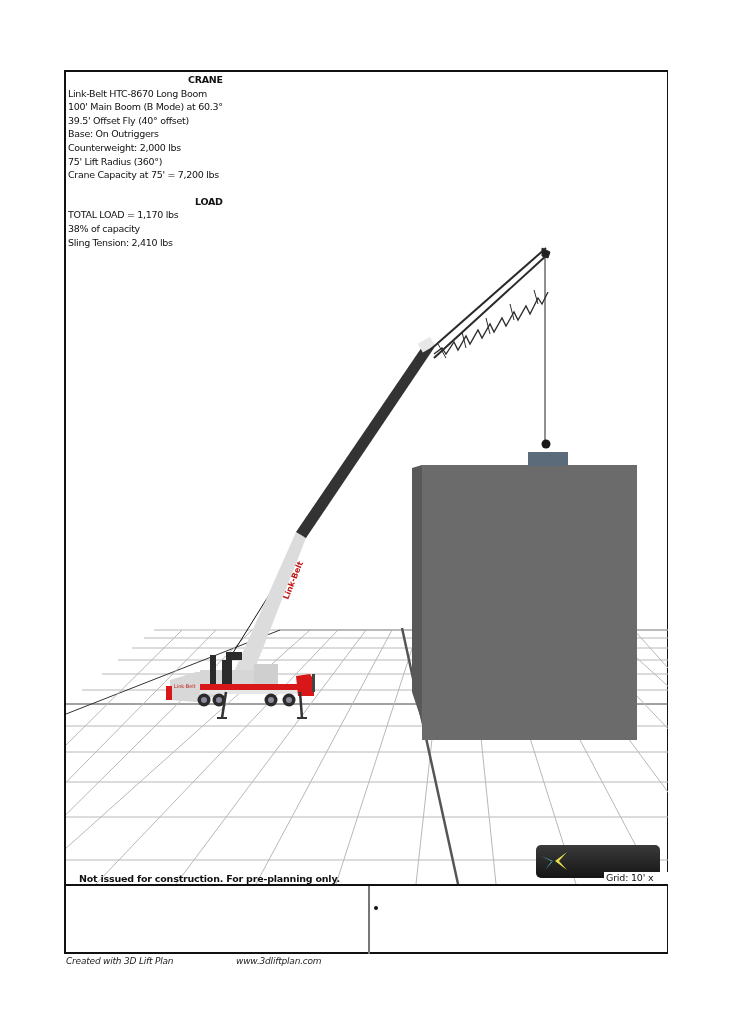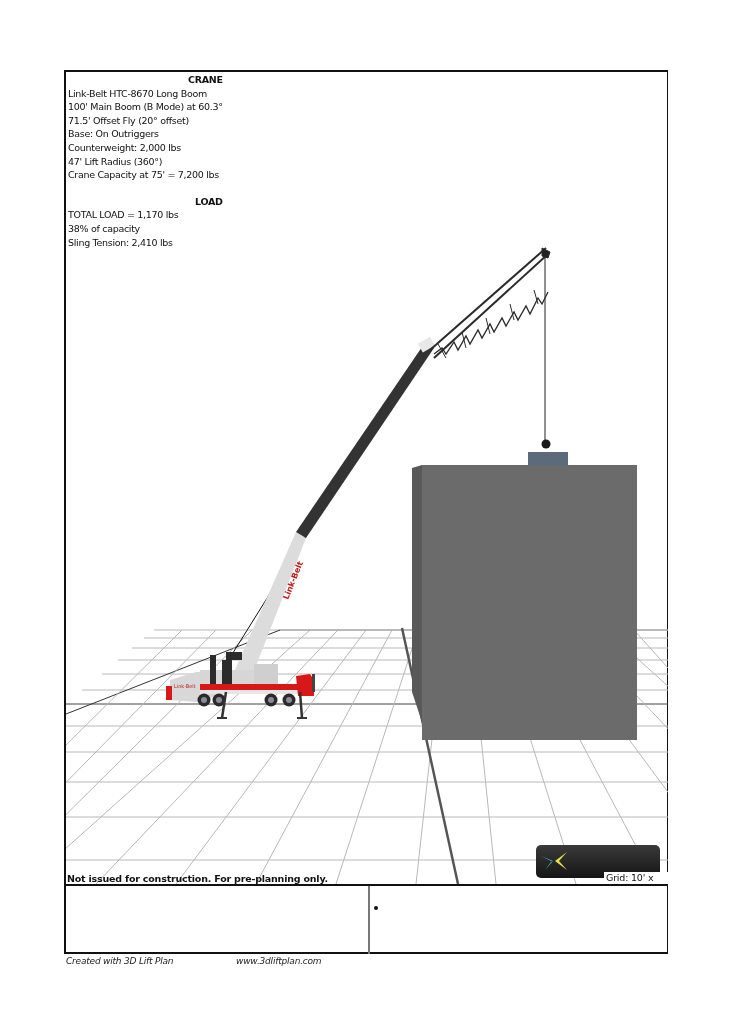--- a/index.html
+++ b/index.html
@@ -6,21 +6,21 @@
     body { width: 734px; height: 1024px; position: relative; overflow: hidden;
            font-family: "DejaVu Sans", sans-serif; }
     .sheet { position: absolute; left: 64px; top: 70px; width: 604px; height: 884px;
              border: 2px solid #111; border-right-width: 1px; box-sizing: border-box; background: #fff; }
     .viewport { position: absolute; left: 0; top: 0; width: 602px; height: 812px; overflow: hidden; }
     .viewport svg { position: absolute; left: 0; top: 0; }
     .info { position: absolute; left: 2px; top: 1px; font-size: 9.5px; line-height: 13.6px; color: #111;
             font-family: "DejaVu Sans", sans-serif; letter-spacing: -0.3px; }
     .info .hdr { font-weight: bold; text-align: right; }
     .info .gap { height: 13px; }
-    .disclaimer { position: absolute; left: 1px; top: 801px; font-size: 9.5px; font-weight: bold;
+    .disclaimer { position: absolute; left: 13px; top: 801px; font-size: 9.5px; font-weight: bold;
                   color: #111; letter-spacing: -0.2px; }
     .cortona { position: absolute; left: 470px; top: 773px; width: 124px; height: 33px;
                background: linear-gradient(#3a3a3a, #151515); border-radius: 5px; }
     .cortona .logo-text { position: absolute; left: 33px; top: 6px; font-size: 17px; color: #f2f2f2;
                           font-family: "DejaVu Sans", sans-serif; letter-spacing: -0.3px; margin-top: 40px; }
     .cortona .logo-text .accent { color: #4cc7c9; }
     .cortona svg { position: absolute; left: 5px; top: 5px; }
     .grid-label { position: absolute; left: 538px; top: 800px; font-size: 9.5px; background: #fff;
                   color: #111; padding: 0 2px; letter-spacing: -0.2px; }
     .bottom-panel { position: absolute; left: 0; top: 812px; width: 602px; height: 70px;
@@ -135,24 +135,24 @@
         <rect x="151" y="645" width="10" height="2" fill="#333"></rect>
         <line x1="234" y1="620" x2="236" y2="646" stroke="#333" stroke-width="2.5"></line>
         <rect x="231" y="645" width="10" height="2" fill="#333"></rect>
       </g>
     </svg>
 
     <div class="info">
       <div class="hdr">CRANE</div>
       <div>Link-Belt HTC-8670 Long Boom</div>
       <div>100' Main Boom (B Mode) at 60.3°</div>
-      <div>71.5' Offset Fly (20° offset)</div>
+      <div>39.5' Offset Fly (40° offset)</div>
       <div>Base: On Outriggers</div>
       <div>Counterweight: 2,000 lbs</div>
-      <div>47' Lift Radius (360°)</div>
+      <div>75' Lift Radius (360°)</div>
       <div>Crane Capacity at 75' = 7,200 lbs</div>
       <div class="gap"></div>
       <div class="hdr">LOAD</div>
       <div>TOTAL LOAD = 1,170 lbs</div>
       <div>38% of capacity</div>
       <div>Sling Tension: 2,410 lbs</div>
     </div>
 
     <div class="cortona">
       <svg width="26" height="22" viewBox="0 0 26 22">

